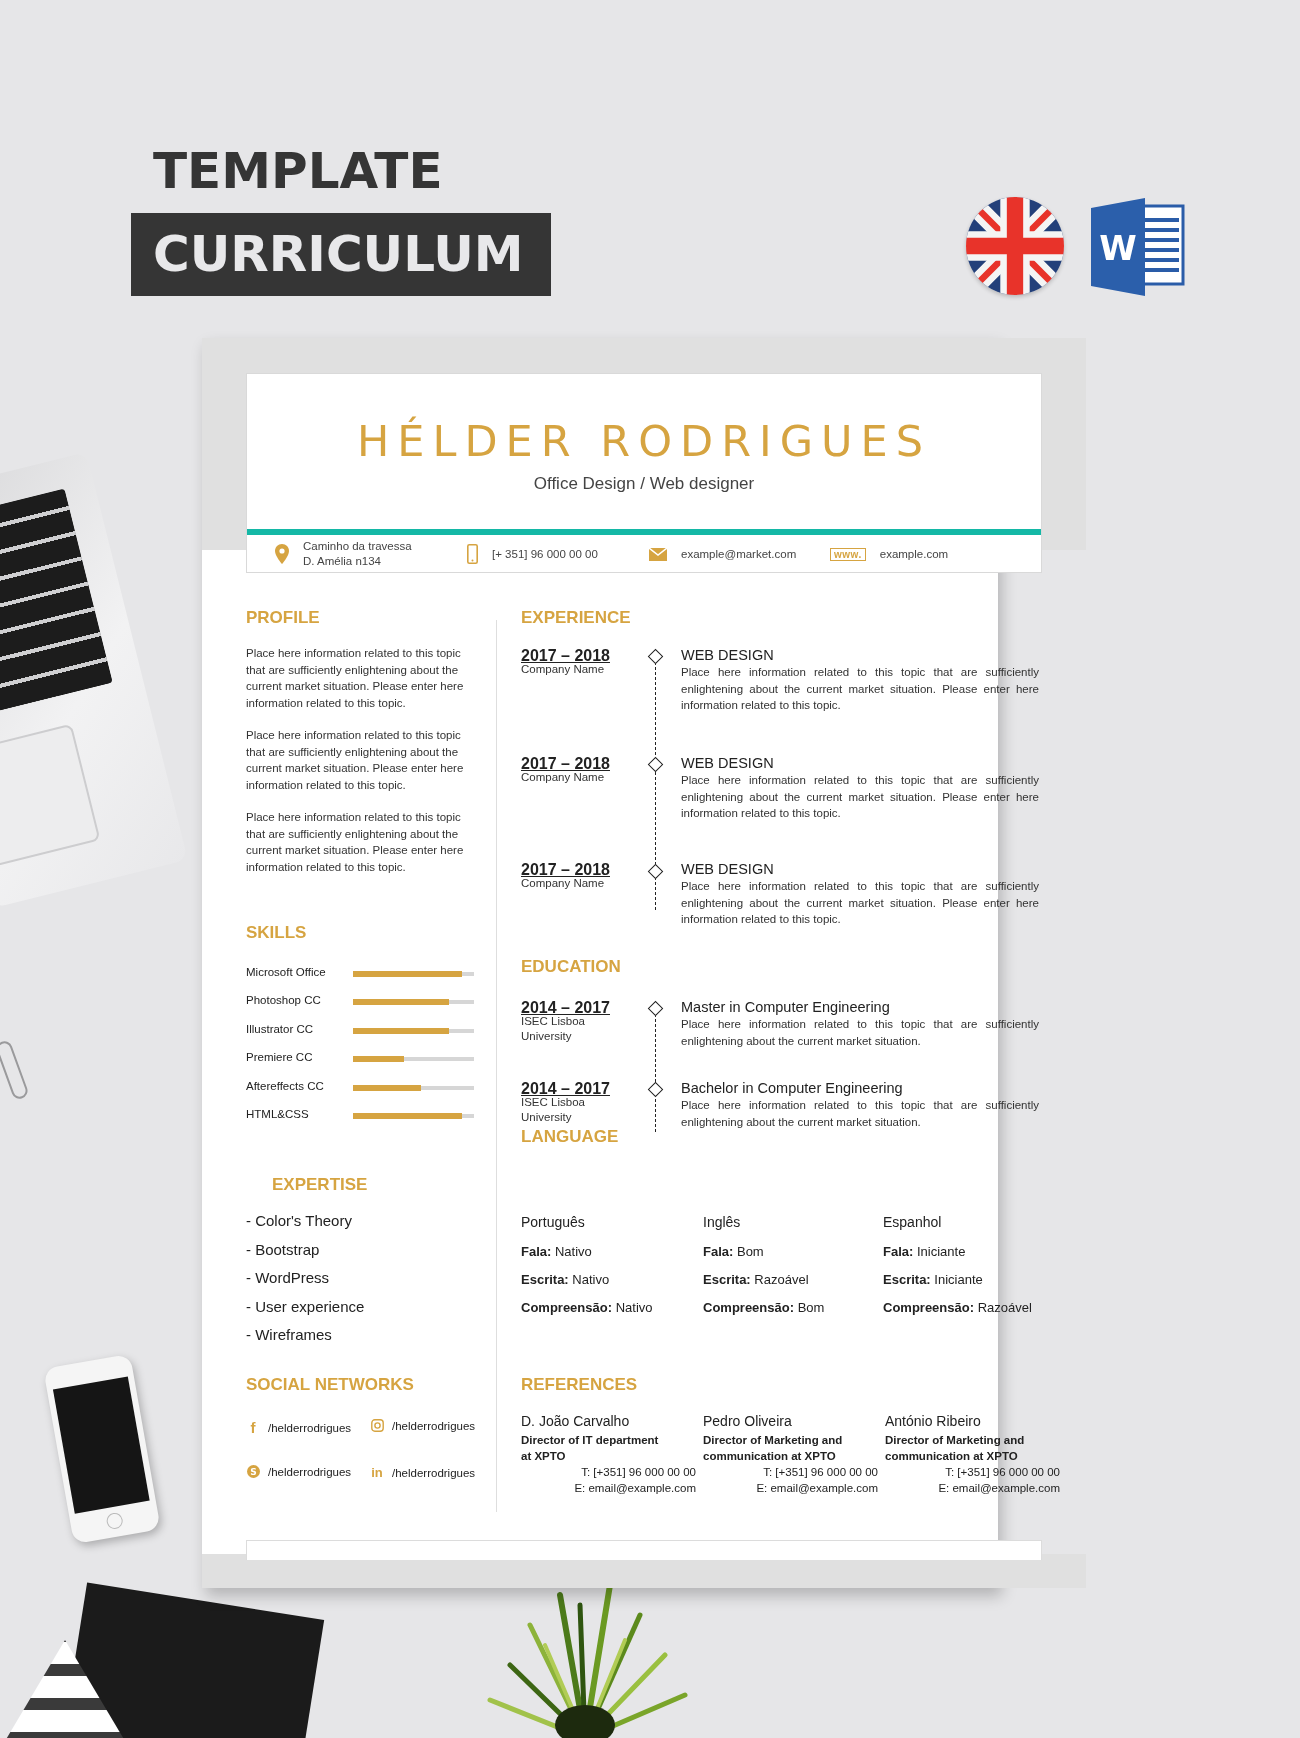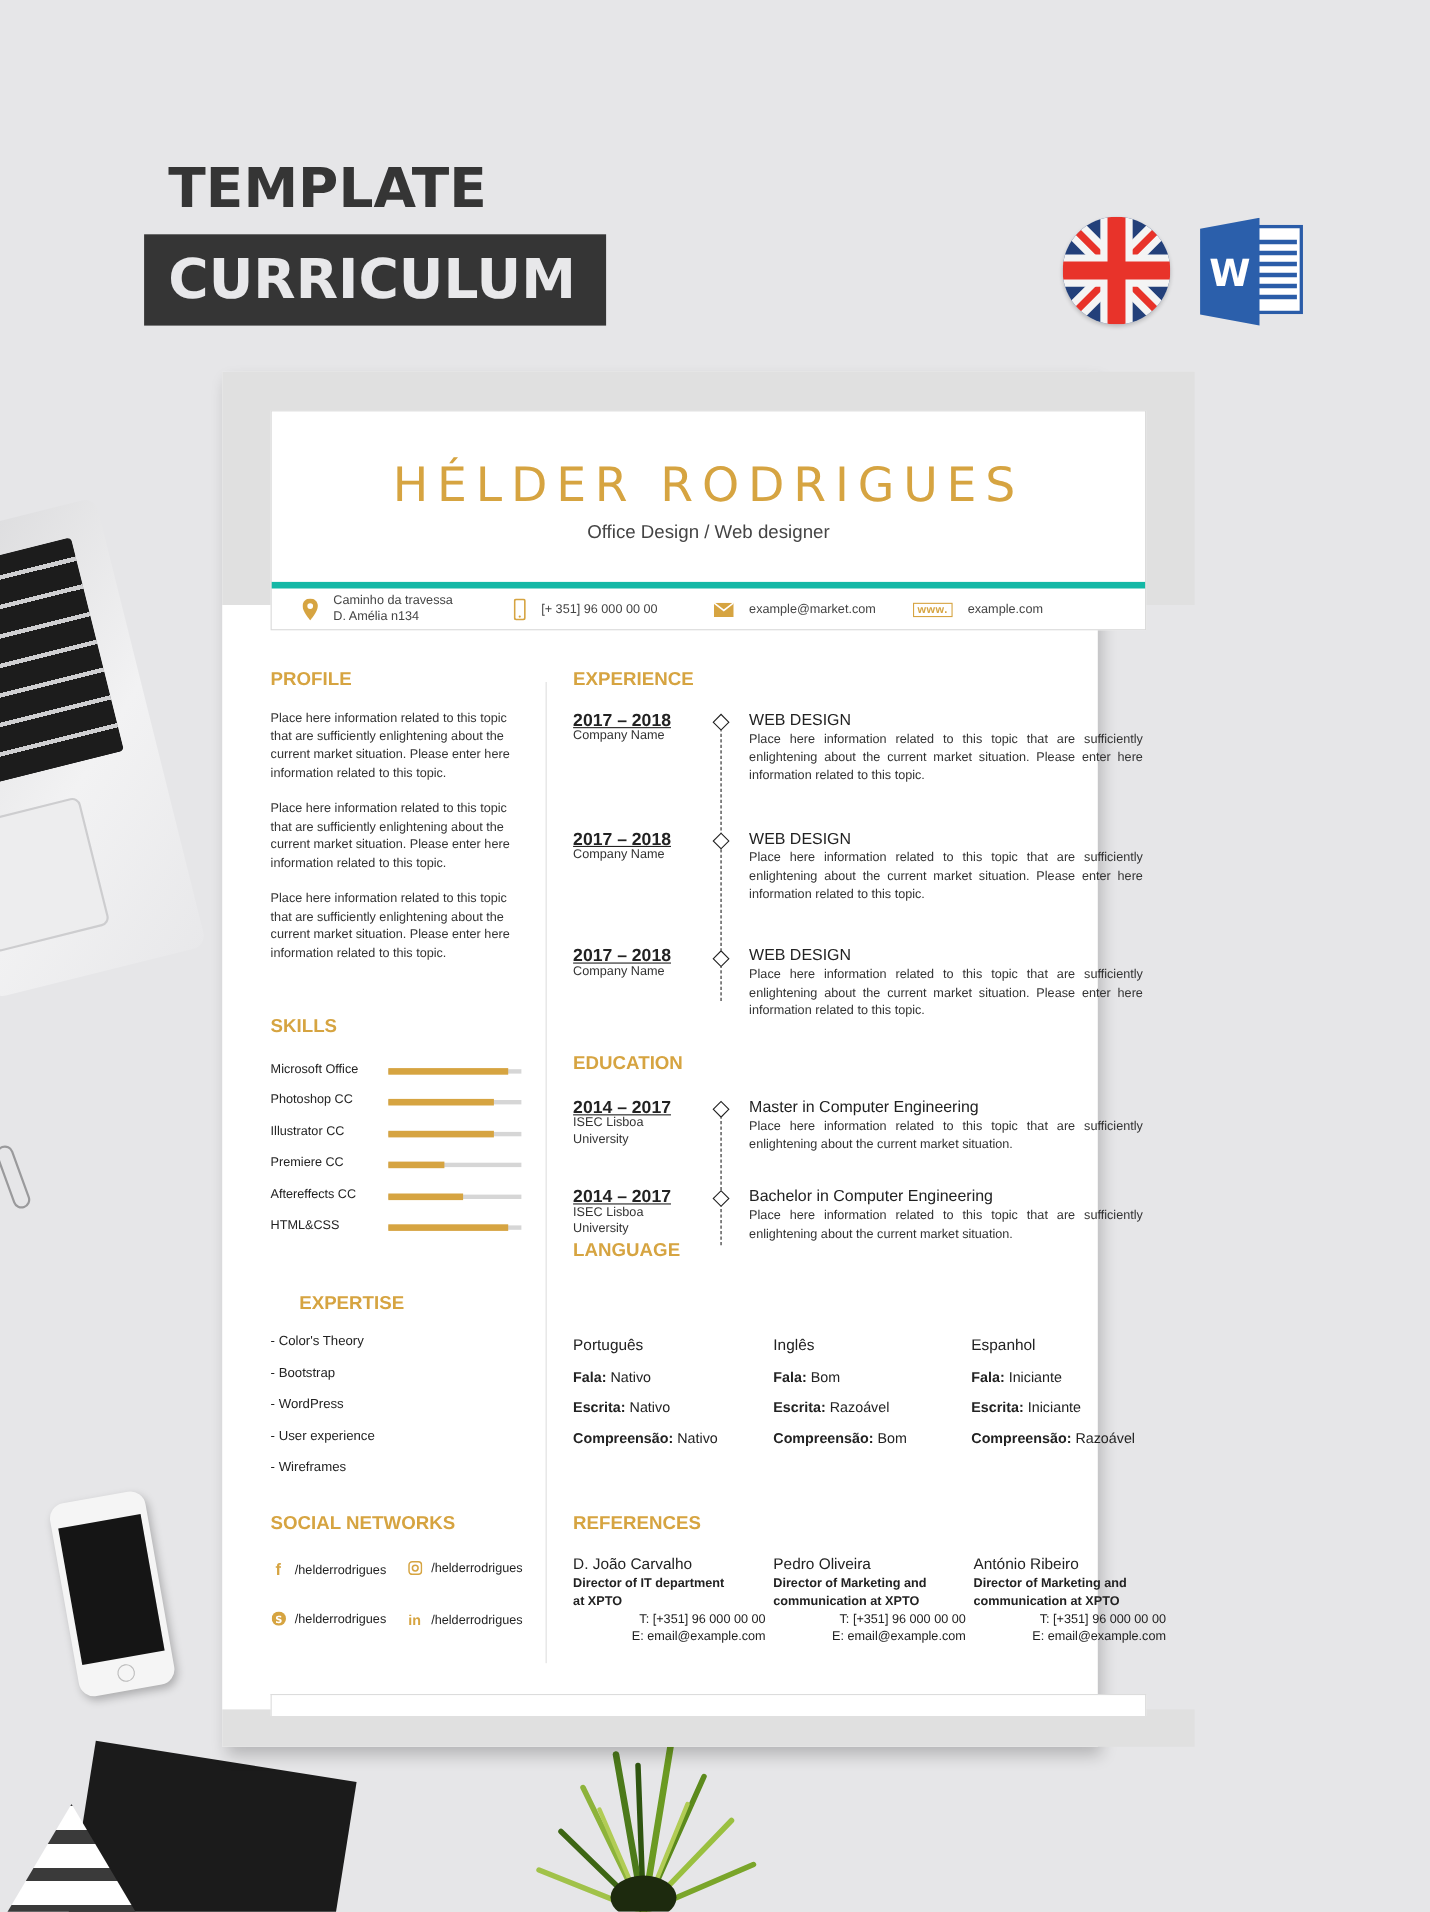--- a/index.html
+++ b/index.html
@@ -82,21 +82,21 @@
   .section-title { position: absolute; font-size: 17px; font-weight: bold; color: #d6a441; }
   .body-text { font-size: 11.5px; line-height: 16.5px; color: #333; }
 
   .profile-para { position: absolute; left: 44px; width: 230px; }
 
   .skill-row { position: absolute; left: 44px; width: 230px; height: 16px; }
   .skill-name { position: absolute; left: 0; top: 0; font-size: 11.5px; color: #222; }
   .skill-track { position: absolute; left: 107px; top: 6px; width: 121px; height: 4px; background: #d6d6d6; }
   .skill-fill { position: absolute; left: 0; top: -1px; height: 6px; background: #d6a441; }
 
-  .expertise-item { position: absolute; left: 44px; font-size: 12px; color: #222; }
+  .expertise-item { position: absolute; left: 44px; font-size: 15px; color: #222; }
 
   .social-item { position: absolute; display: flex; align-items: center; font-size: 11.5px; color: #222; }
   .social-item .si-icon { width: 14px; margin-right: 8px; display: flex; justify-content: center; align-items: center; color: #d6a441; font-weight: bold; }
 
   
   .tl-line { position: absolute; left: 453px; width: 0; border-left: 1.6px dashed #222; }
   .tl-diamond { position: absolute; left: 448px; width: 11px; height: 11px; border: 1.6px solid #222;
     background: #fff; transform: rotate(45deg); }
   .tl-date { position: absolute; left: 319px; font-size: 16px; font-weight: bold; text-decoration: underline; color: #222; }
   .tl-org { position: absolute; left: 319px; font-size: 11.5px; line-height: 15px; color: #333; width: 110px; }

